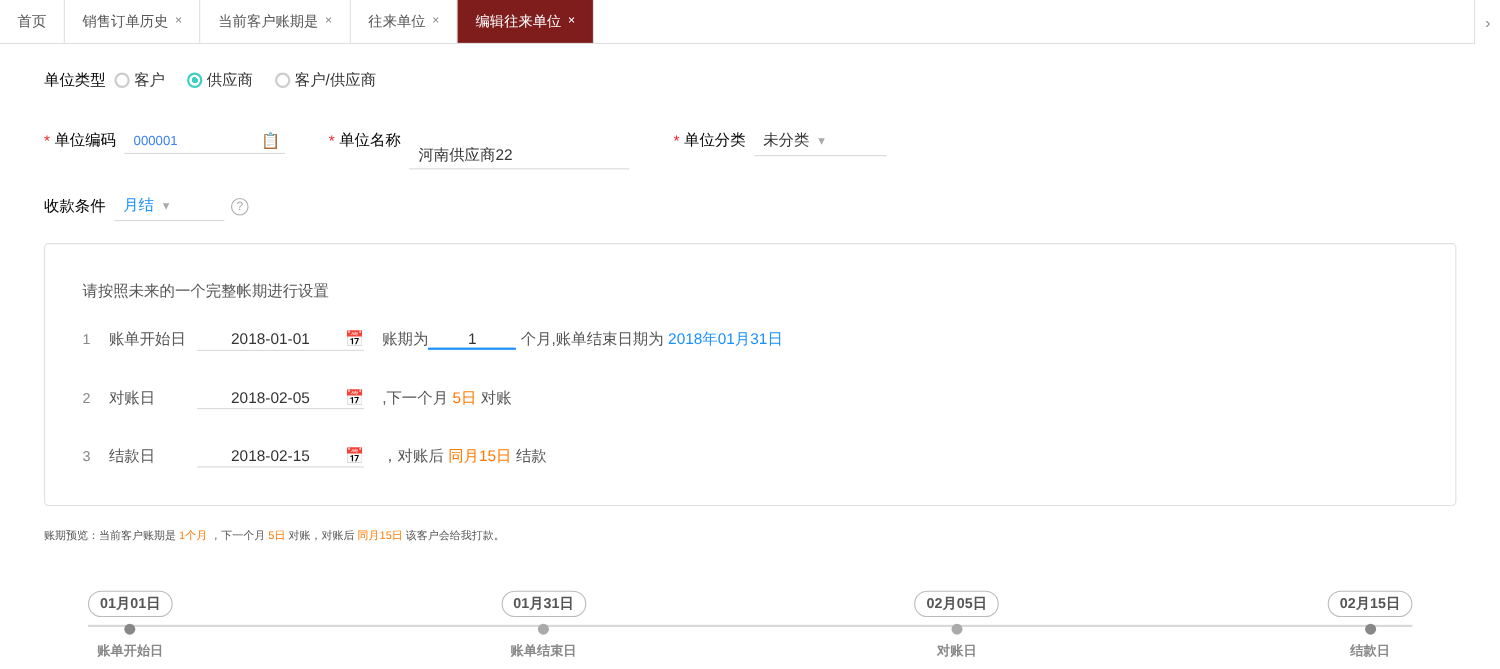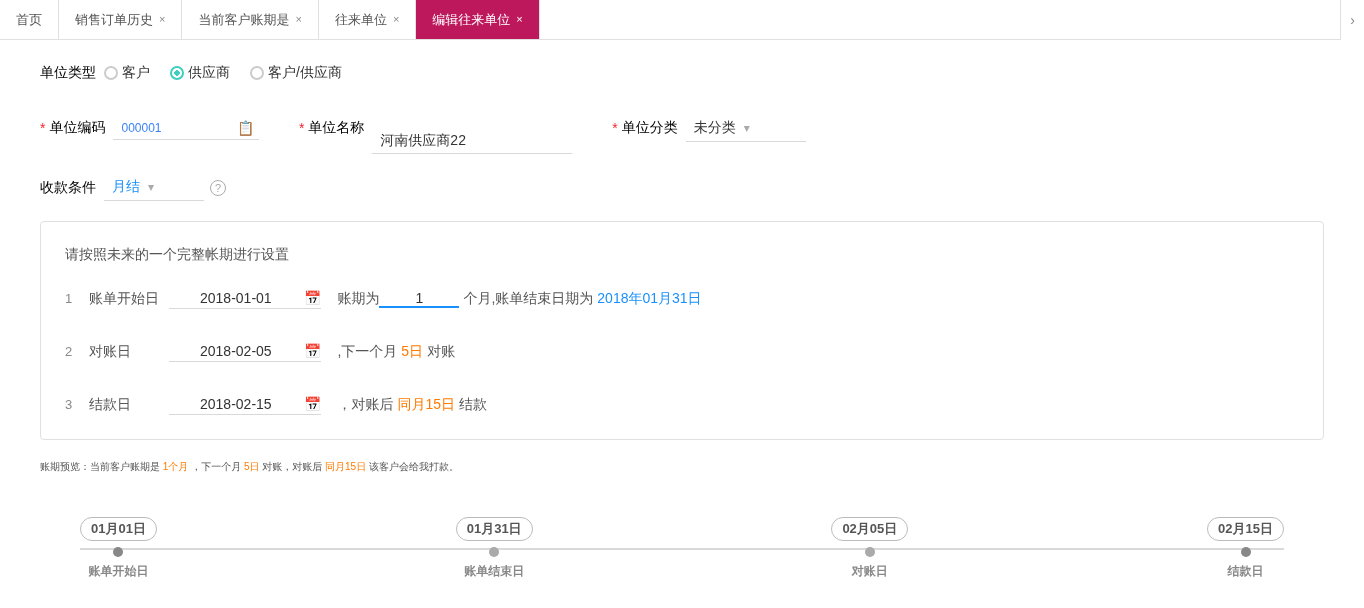--- a/index.html
+++ b/index.html
@@ -20,21 +20,21 @@
       padding: 0 16px;
       cursor: pointer;
       font-size: 13px;
       color: #555;
       border-right: 1px solid #e0e0e0;
       gap: 6px;
       white-space: nowrap;
     }
     .tab-item:first-child { border-left: none; }
     .tab-item.active {
-      background: #be185d;
+      background: #7f1d1d;
       color: #fff;
       justify-content: space-between;
     }
     .tab-item .close-btn {
       font-size: 11px;
       line-height: 1;
       cursor: pointer;
       opacity: 0.7;
     }
     .tab-item.active .close-btn { color: #fff; opacity: 1; }
@@ -164,21 +164,21 @@
       font-size: 11px;
       color: #aaa;
       cursor: pointer;
       margin-left: 6px;
     }
 
     
     .section-card {
       border: 1px solid #e0e0e0;
       border-radius: 4px;
-      padding: 24px;
+      padding: 34px;
       margin-bottom: 20px;
     }
     .section-title {
       font-size: 14px;
       color: #555;
       margin-bottom: 24px;
     }
 
     
     .data-row {

